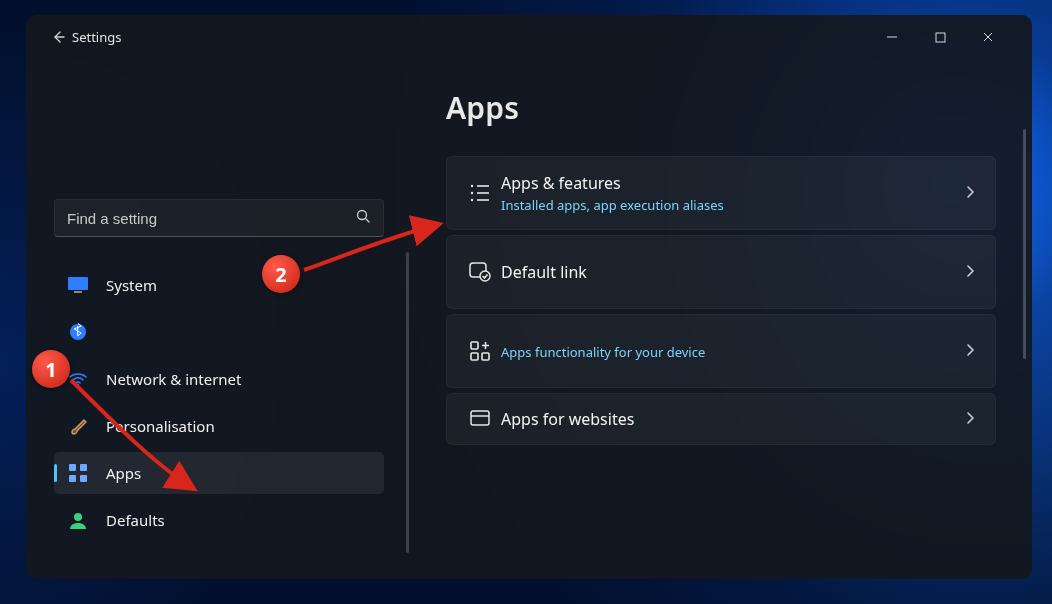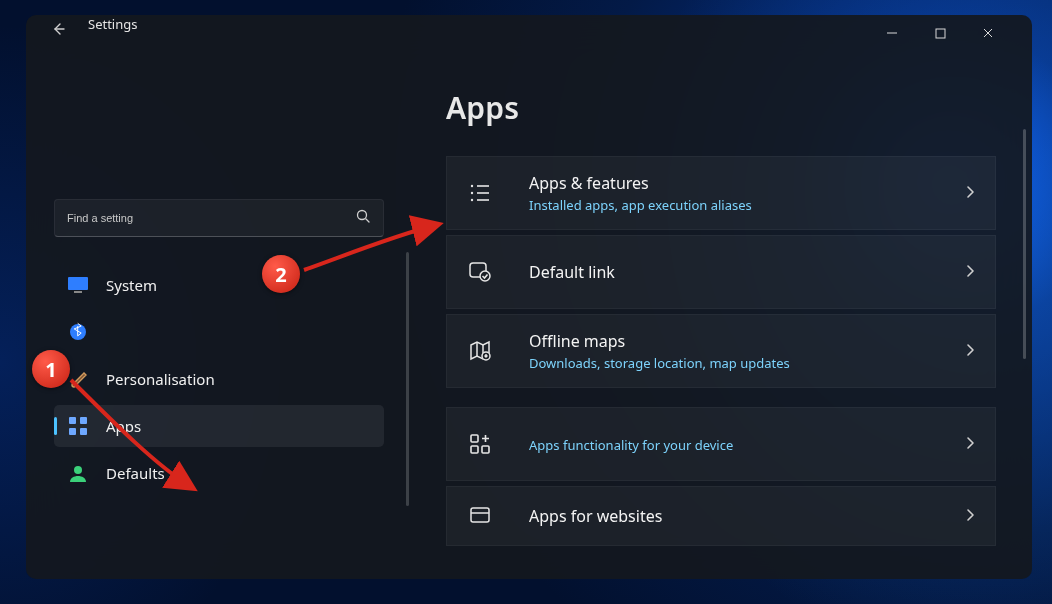--- a/index.html
+++ b/index.html
@@ -27,22 +27,22 @@
     color: #e8e8e8;
     display: flex;
     flex-direction: column;
     overflow: hidden;
   }
 
   
   .titlebar {
     height: 44px;
     display: flex;
+    align-items: center;
     padding: 0 20px 0 18px;
-    gap: 16px;
   }
   .back-btn {
     width: 28px; height: 28px;
     display:flex; align-items:center; justify-content:center;
     color:#cfcfcf; border-radius:4px;
   }
   .title-text { font-size: 13px; color:#e4e4e4; }
   .win-controls { margin-left:auto; display:flex; }
   .win-btn { width:48px; height:36px; display:flex; align-items:center; justify-content:center; color:#d8d8d8; }
 
@@ -62,21 +62,21 @@
     width: 330px; height: 38px;
     background: rgba(255,255,255,.045);
     border: 1px solid rgba(255,255,255,.06);
     border-bottom: 1px solid rgba(255,255,255,.22);
     border-radius: 4px;
     display:flex; align-items:center;
     padding: 0 12px;
   }
   .search input {
     flex:1; background:transparent; border:none; outline:none;
-    color:#e8e8e8; font-size:11px;
+    color:#e8e8e8; font-size:15px;
   }
   .search input::placeholder { color:#c9c9c9; }
   .search .sicon { color:#d0d0d0; }
 
   .nav {
     margin-top: 65px;
     display:flex; flex-direction:column; gap:5px;
     position: relative;
   }
   .nav-divider {
@@ -110,28 +110,28 @@
   .page-title { font-size: 30px; font-weight:600; letter-spacing:.2px; margin-bottom: 28px; }
 
   .cards {
     display:flex; flex-direction:column; gap:5px;
     padding-right: 28px;
     overflow:hidden;
   }
   .card {
     background: rgba(255,255,255,.045);
     border: 1px solid rgba(255,255,255,.045);
-    border-radius: 0;
+    border-radius: 6px;
     height: 74px;
     display:flex; align-items:center;
     padding: 0 20px;
-    gap: 36px;
+    gap: 8px;
     cursor:pointer;
   }
-  .card.half { height: 60px; }
+  .card.half { height: 52px; }
   .card-icon { width:26px; height:26px; color:#e6e6e6; display:flex; align-items:center; justify-content:center; flex-shrink:0;}
   .card-text { flex:1; display:flex; flex-direction:column; }
   .card-title { font-size:16px; color:#f4f4f4; }
   .card-sub { font-size:13px; color:#7dd3fc; margin-top:2px;}
   .chev { color:#cfcfcf; }
 
   .card.gap-after { margin-bottom: 14px; }
 
   .main-scroll {
     position:absolute; top:70px; right:6px; width:3px; height:230px;
@@ -215,20 +215,29 @@
 
         <div class="nav-item">
           <span class="nav-icon">
             <svg width="16" height="20" viewBox="0 0 16 20">
                 <circle class="ic-bt" cx="8" cy="10" r="8"></circle>
                 <path d="M8 3v14l5-4-10-6 10-4-5-4" transform="translate(0 2) scale(.7) translate(3 0)" stroke="#fff" stroke-width="1.4" fill="none" stroke-linejoin="round"></path>
               </svg>
           </span>
         </div>
 
+        <div class="nav-item">
+          <span class="nav-icon">
+            <svg width="20" height="16" viewBox="0 0 20 16" fill="none">
+                <path d="M2 6c4-4 12-4 16 0M5 9c3-3 7-3 10 0M8 12c1.3-1.3 2.7-1.3 4 0" stroke="#2e7eff" stroke-width="1.6" stroke-linecap="round"></path>
+                <circle cx="10" cy="14" r="1.2" fill="#2e7eff"></circle>
+              </svg>
+          </span>
+          <span>Network &amp; internet</span>
+        </div>
 
         <div class="nav-item">
           <span class="nav-icon">
             <svg width="20" height="20" viewBox="0 0 20 20" fill="none">
                 <path d="M4 16c0-2 2-3 3-3l9-9 2 2-9 9c0 1-1 3-3 3-1 0-2-1-2-2z" stroke="#d29a5e" stroke-width="1.4" fill="#7a5230"></path>
               </svg>
           </span>
           <span>Personalisation</span>
         </div>
 
@@ -295,39 +304,20 @@
           <div class="card-text">
             <span class="card-title">Default link</span>
           </div>
           <span class="chev">
             <svg width="10" height="14" viewBox="0 0 10 14">
                 <path d="M3 2l5 5-5 5" fill="none" stroke="currentColor" stroke-width="1.6" stroke-linecap="round" stroke-linejoin="round"></path>
               </svg>
           </span>
         </div>
 
-        <div class="card gap-after">
-          <span class="card-icon">
-            <svg width="24" height="22" viewBox="0 0 24 22" fill="none" stroke="currentColor" stroke-width="1.5">
-                <path d="M3 5l6-3 6 3 6-3v14l-6 3-6-3-6 3z"></path>
-                <path d="M9 2v14M15 5v14"></path>
-                <circle cx="18" cy="16" r="4" fill="#1c2026"></circle>
-                <path d="M18 14v3m-1.5-1.5L18 17l1.5-1.5" stroke-width="1.4"></path>
-              </svg>
-          </span>
-          <div class="card-text">
-            <span class="card-title">Offline maps</span>
-            <span class="card-sub">Downloads, storage location, map updates</span>
-          </div>
-          <span class="chev">
-            <svg width="10" height="14" viewBox="0 0 10 14">
-                <path d="M3 2l5 5-5 5" fill="none" stroke="currentColor" stroke-width="1.6" stroke-linecap="round" stroke-linejoin="round"></path>
-              </svg>
-          </span>
-        </div>
 
         <div class="card">
           <span class="card-icon">
             <svg width="22" height="22" viewBox="0 0 22 22" fill="none" stroke="currentColor" stroke-width="1.6">
                 <rect x="2" y="2" width="7" height="7" rx="1"></rect>
                 <rect x="2" y="13" width="7" height="7" rx="1"></rect>
                 <rect x="13" y="13" width="7" height="7" rx="1"></rect>
                 <path d="M16.5 2v7M13 5.5h7"></path>
               </svg>
           </span>

